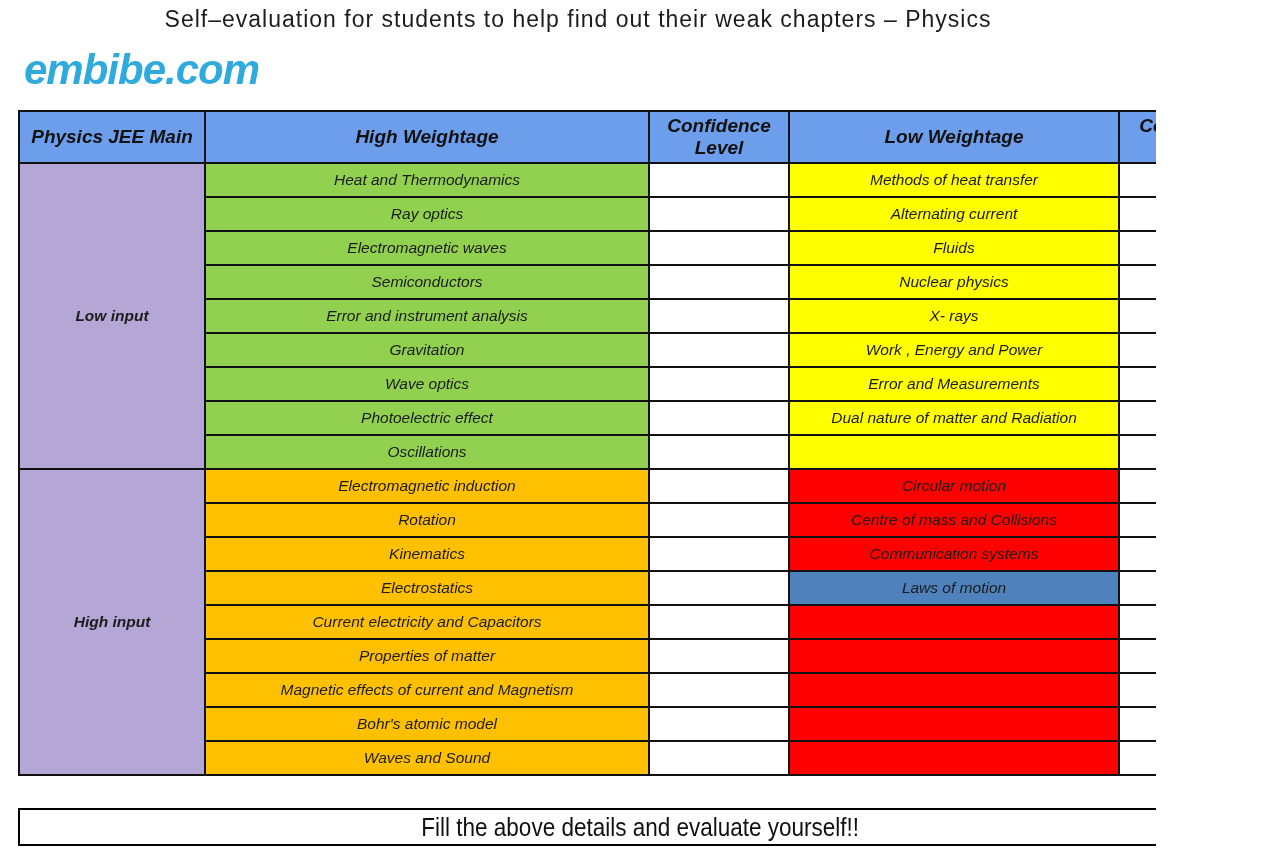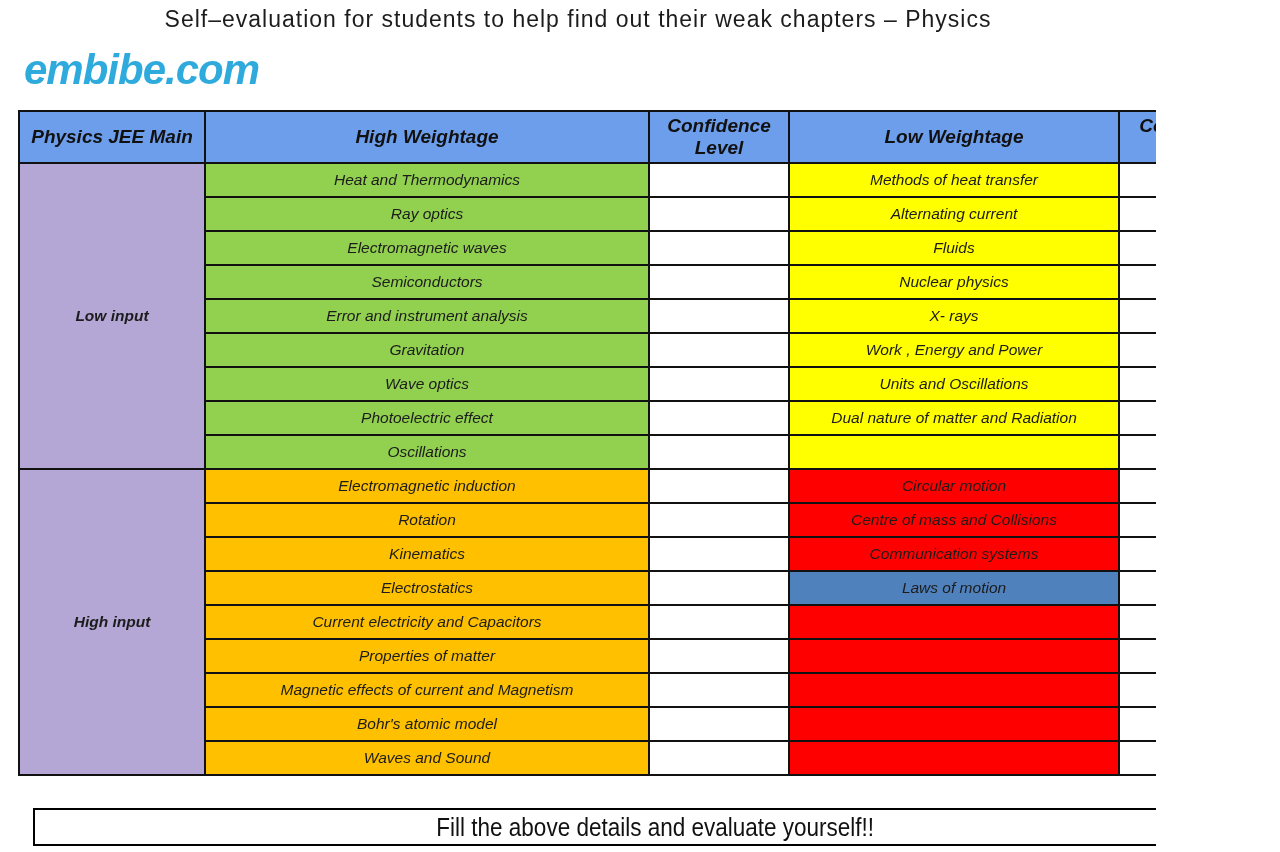--- a/index.html
+++ b/index.html
@@ -74,21 +74,21 @@
   td.c-yellow{background:var(--yellow);}
   td.c-red{background:var(--red);color:#ffffff;}
   td.c-blue{background:var(--blue);color:#ffffff;}
   td.conf{background:#ffffff;}
   .col-section{width:186px;}
   .col-high{width:444px;}
   .col-conf1{width:140px;}
   .col-low{width:330px;}
   .col-conf2{width:144px;}
   .footer-bar{
-    position:absolute;left:33px;top:808px;
+    position:absolute;left:18px;top:808px;
     width:1244px;height:38px;
     border:2px solid #000;
     background:#fff;
     display:flex;align-items:center;justify-content:center;
   }
   .footer-bar span{
     font-size:25px;
     color:#111;
     display:inline-block;
     transform:scaleX(0.9);
@@ -154,21 +154,21 @@
         </tr>
         <tr>
           <td class="c-green">Gravitation</td>
           <td class="conf"></td>
           <td class="c-yellow">Work , Energy and Power</td>
           <td class="conf"></td>
         </tr>
         <tr>
           <td class="c-green">Wave optics</td>
           <td class="conf"></td>
-          <td class="c-yellow">Units and Oscillations</td>
+          <td class="c-yellow">Error and Measurements</td>
           <td class="conf"></td>
         </tr>
         <tr>
           <td class="c-green">Photoelectric effect</td>
           <td class="conf"></td>
           <td class="c-yellow">Dual nature of matter and Radiation</td>
           <td class="conf"></td>
         </tr>
         <tr>
           <td class="c-green">Oscillations</td>

